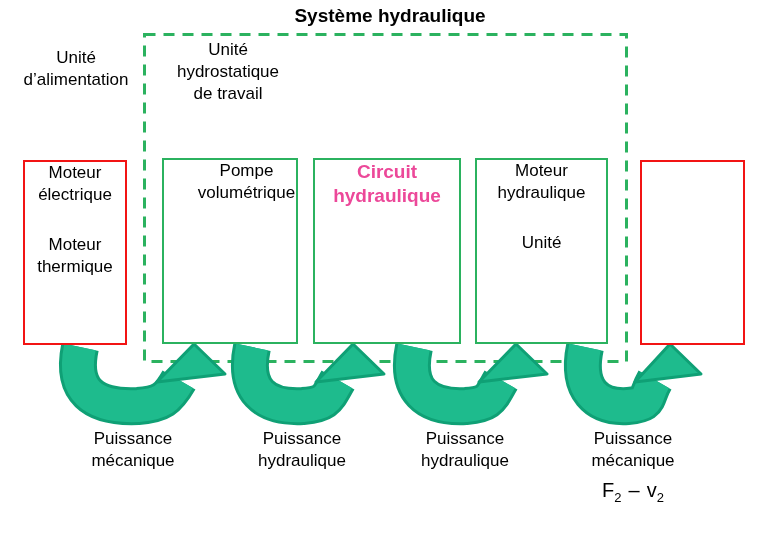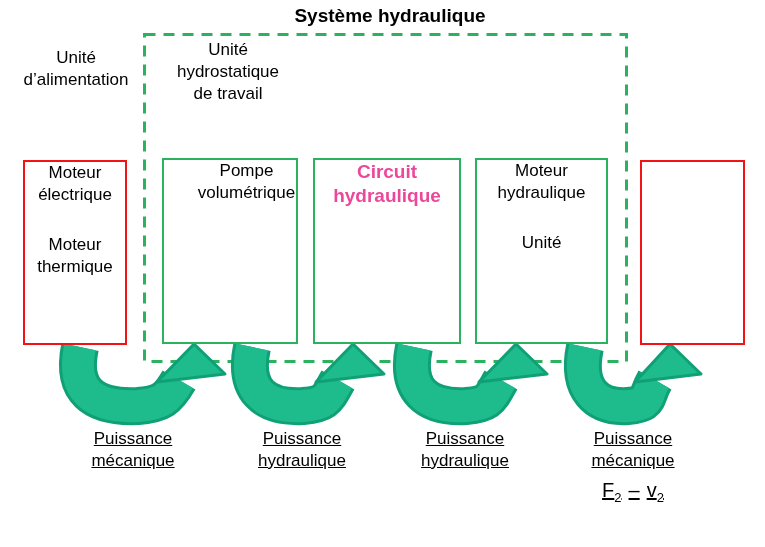--- a/index.html
+++ b/index.html
@@ -47,21 +47,20 @@
     font-size: 19px;
     line-height: 24px;
   }
 
   .power-label {
     text-align: center;
     font-size: 17px;
     line-height: 22px;
     top: 428px;
     width: 160px;
-    text-decoration: underline;
   }
   .power-label .caption { margin: 0; }
   .formula {
     font-size: 20px;
     line-height: 27px;
     margin-top: 5px;
   }
   .formula sub { font-size: 13px; }
   .fsep { margin: 0 7px; }
 

